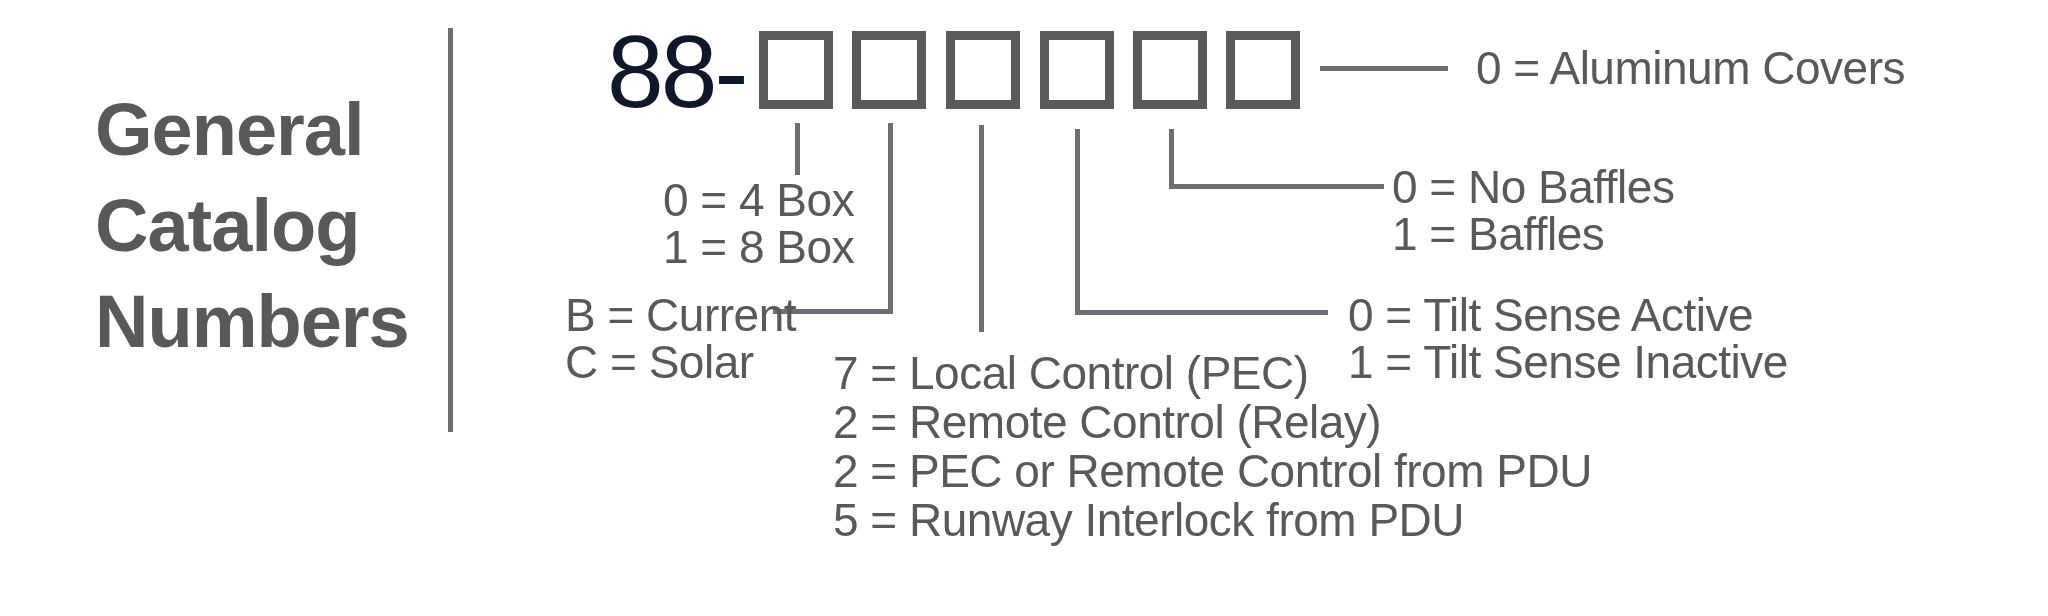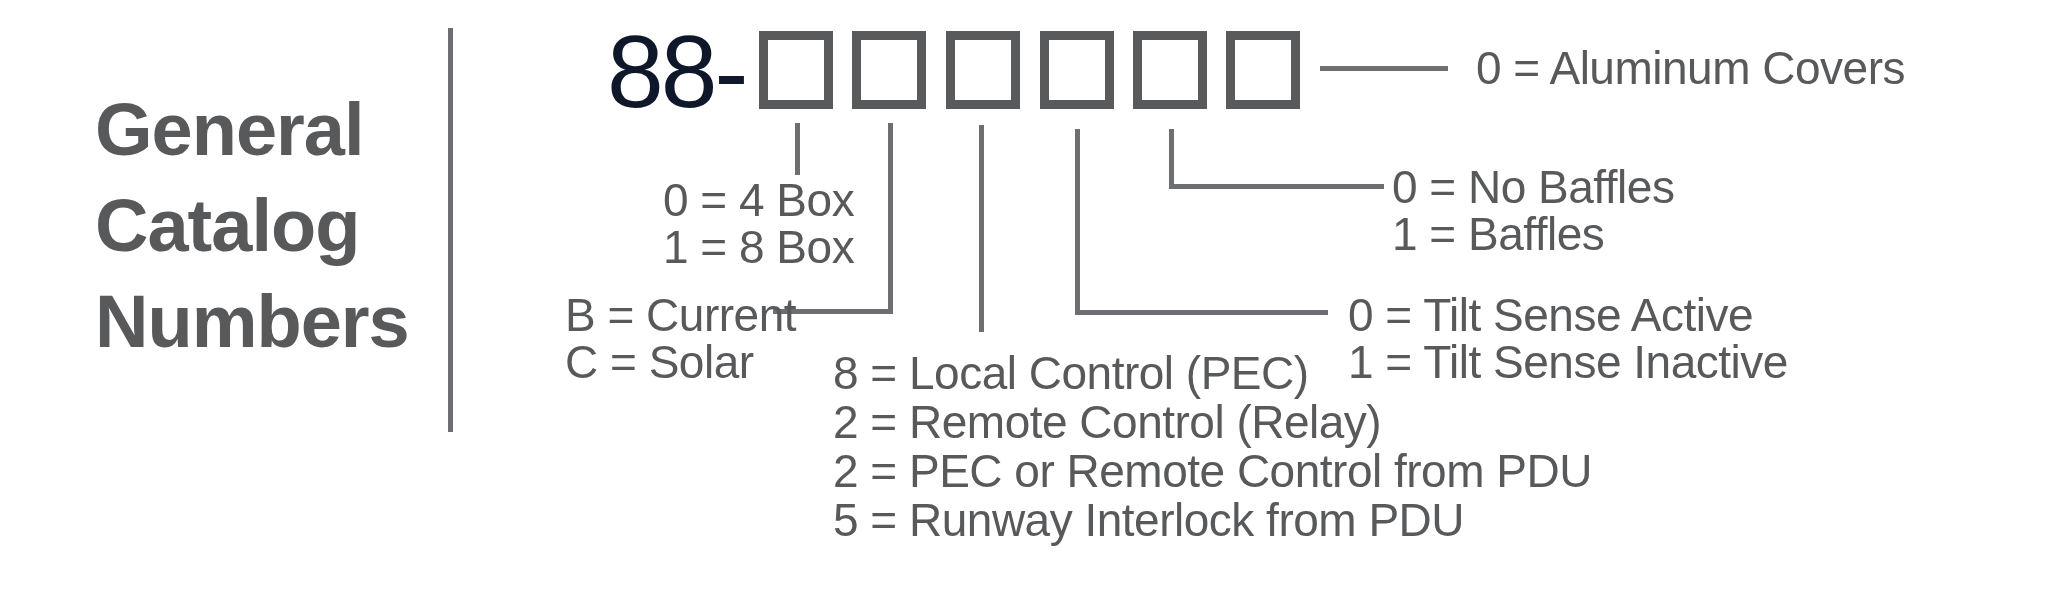--- a/index.html
+++ b/index.html
@@ -111,21 +111,21 @@
     <div>0 = 4 Box</div>
     <div>1 = 8 Box</div>
   </div>
 
   <div class="lbl" style="left:565px; top:292px">
     <div>B = Current</div>
     <div>C = Solar</div>
   </div>
 
   <div class="lbl lbl-wide" style="left:833px; top:349px">
-    <div>8 = Local Control (PEC)</div>
+    <div>7 = Local Control (PEC)</div>
     <div>2 = Remote Control (Relay)</div>
     <div>2 = PEC or Remote Control from PDU</div>
     <div>5 = Runway Interlock from PDU</div>
   </div>
 
   <div class="lbl" style="left:1348px; top:292px">
     <div>0 = Tilt Sense Active</div>
     <div>1 = Tilt Sense Inactive</div>
   </div>
 

